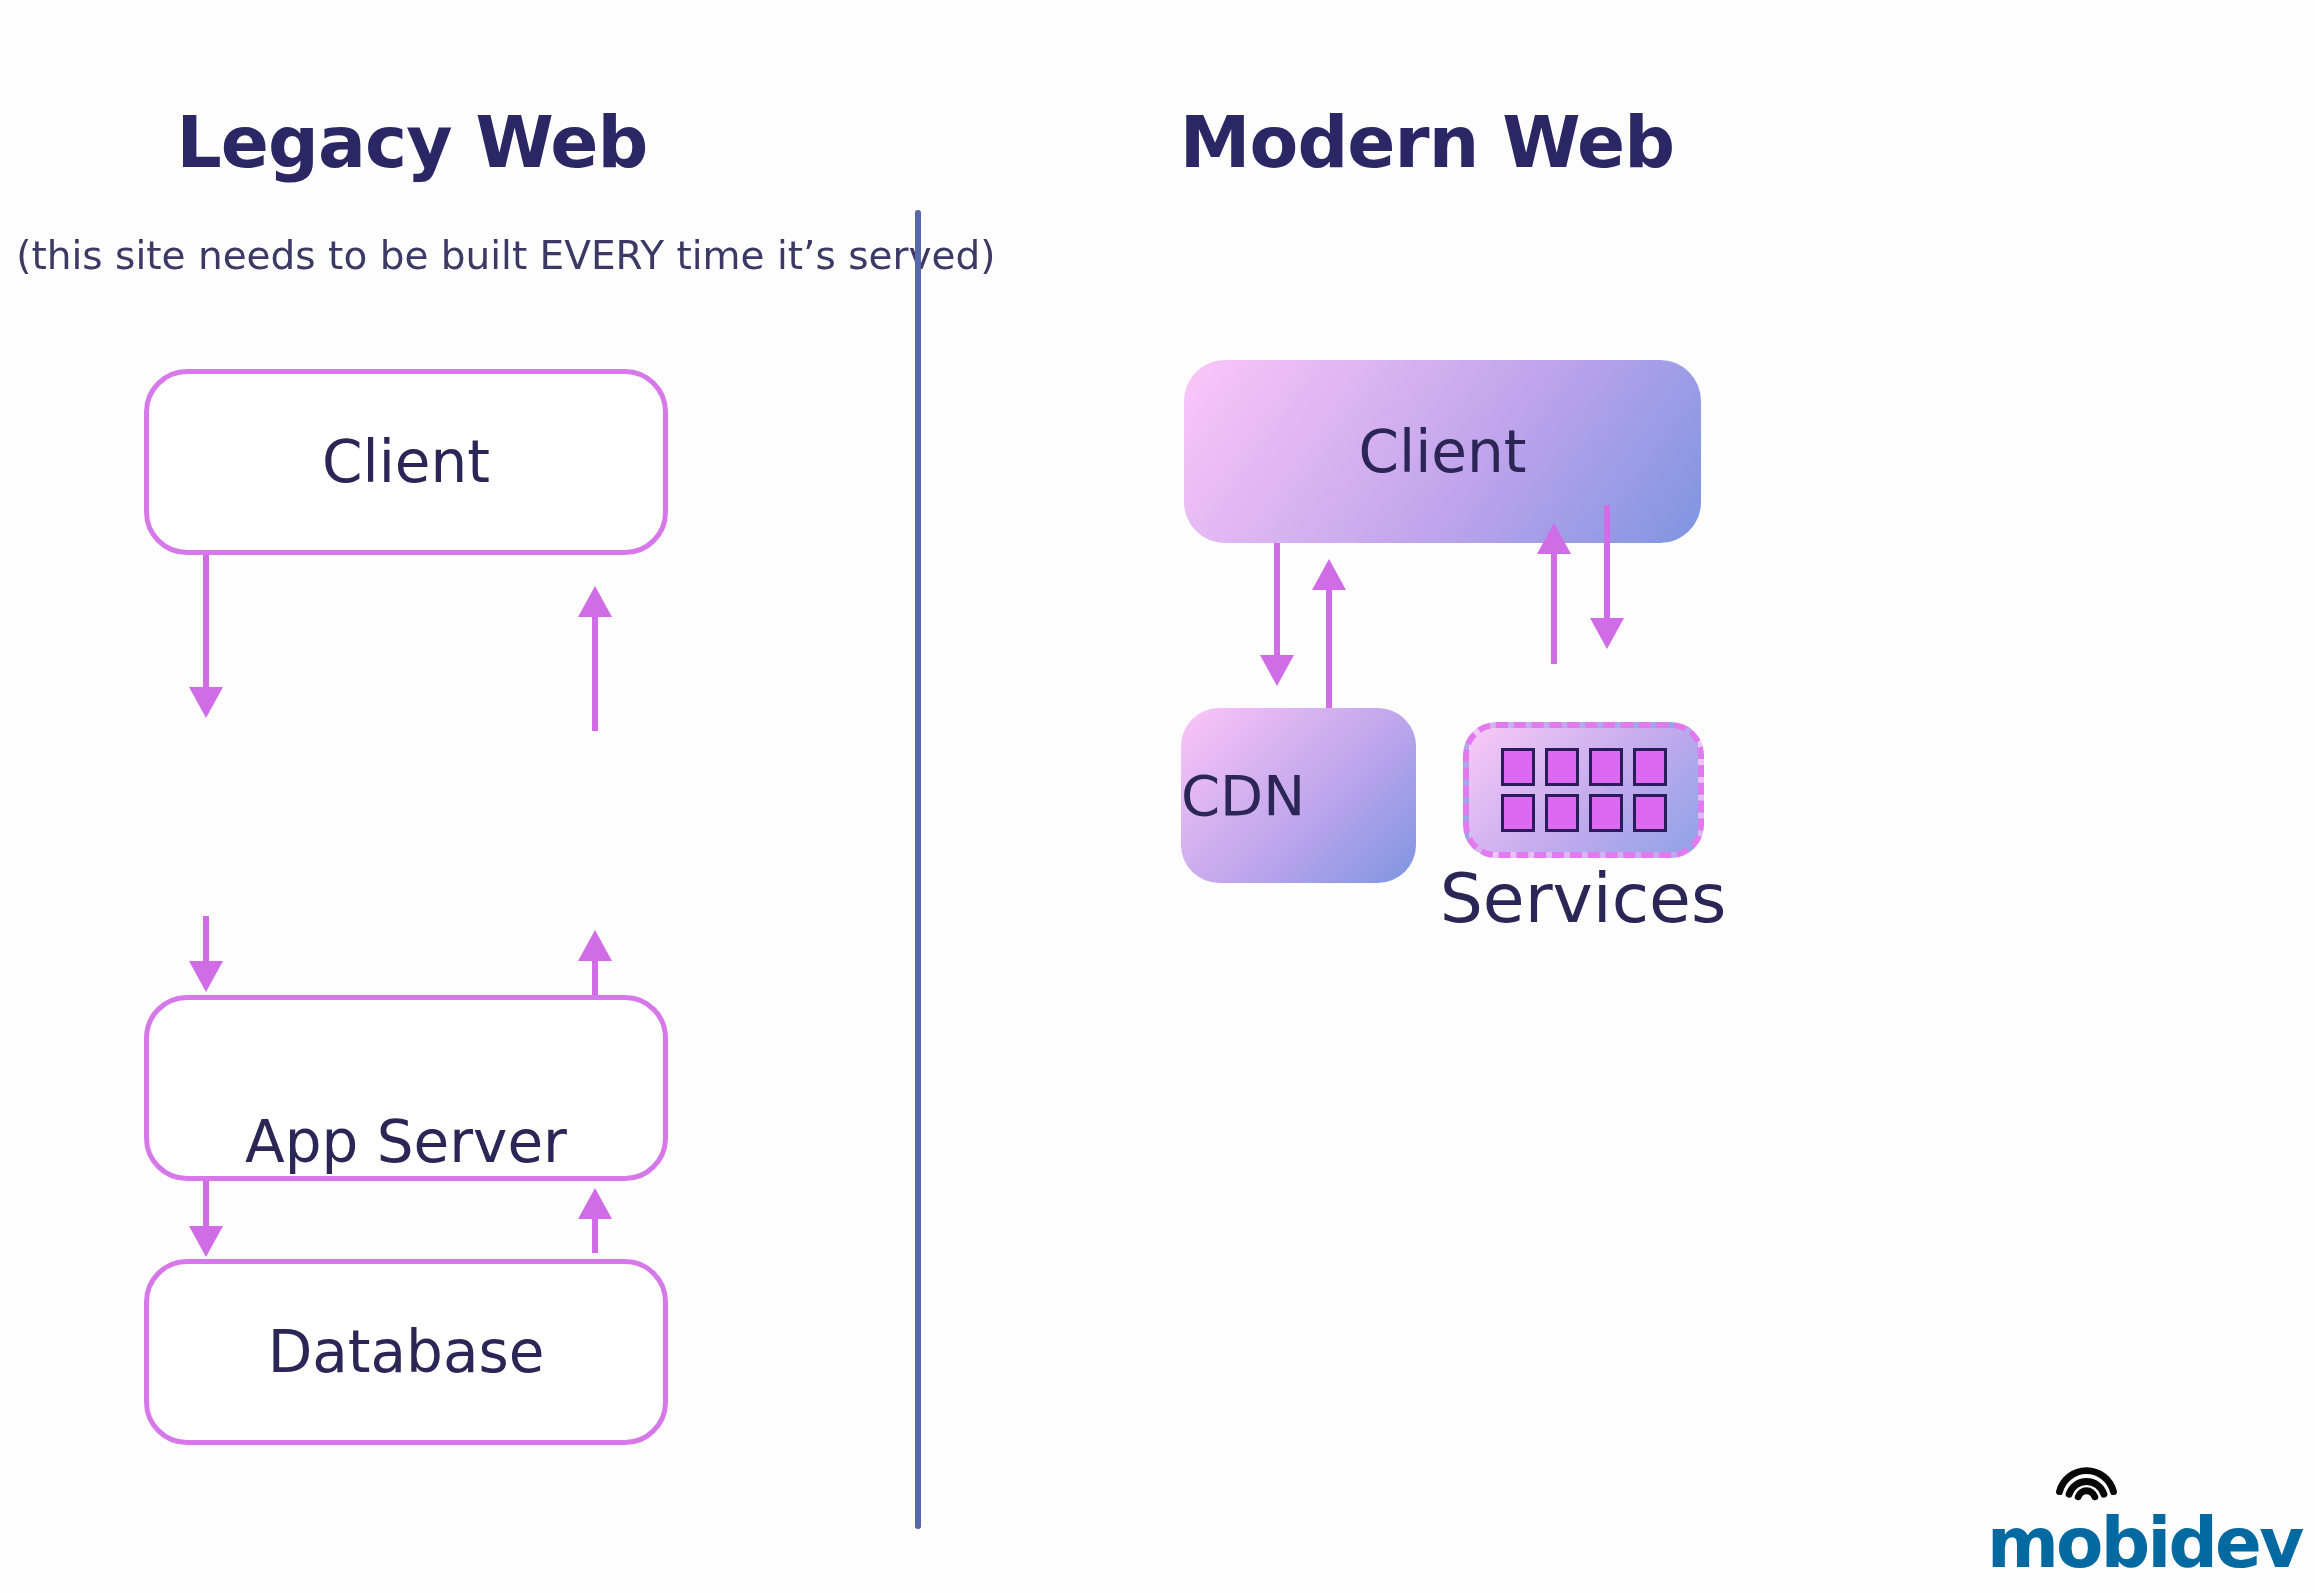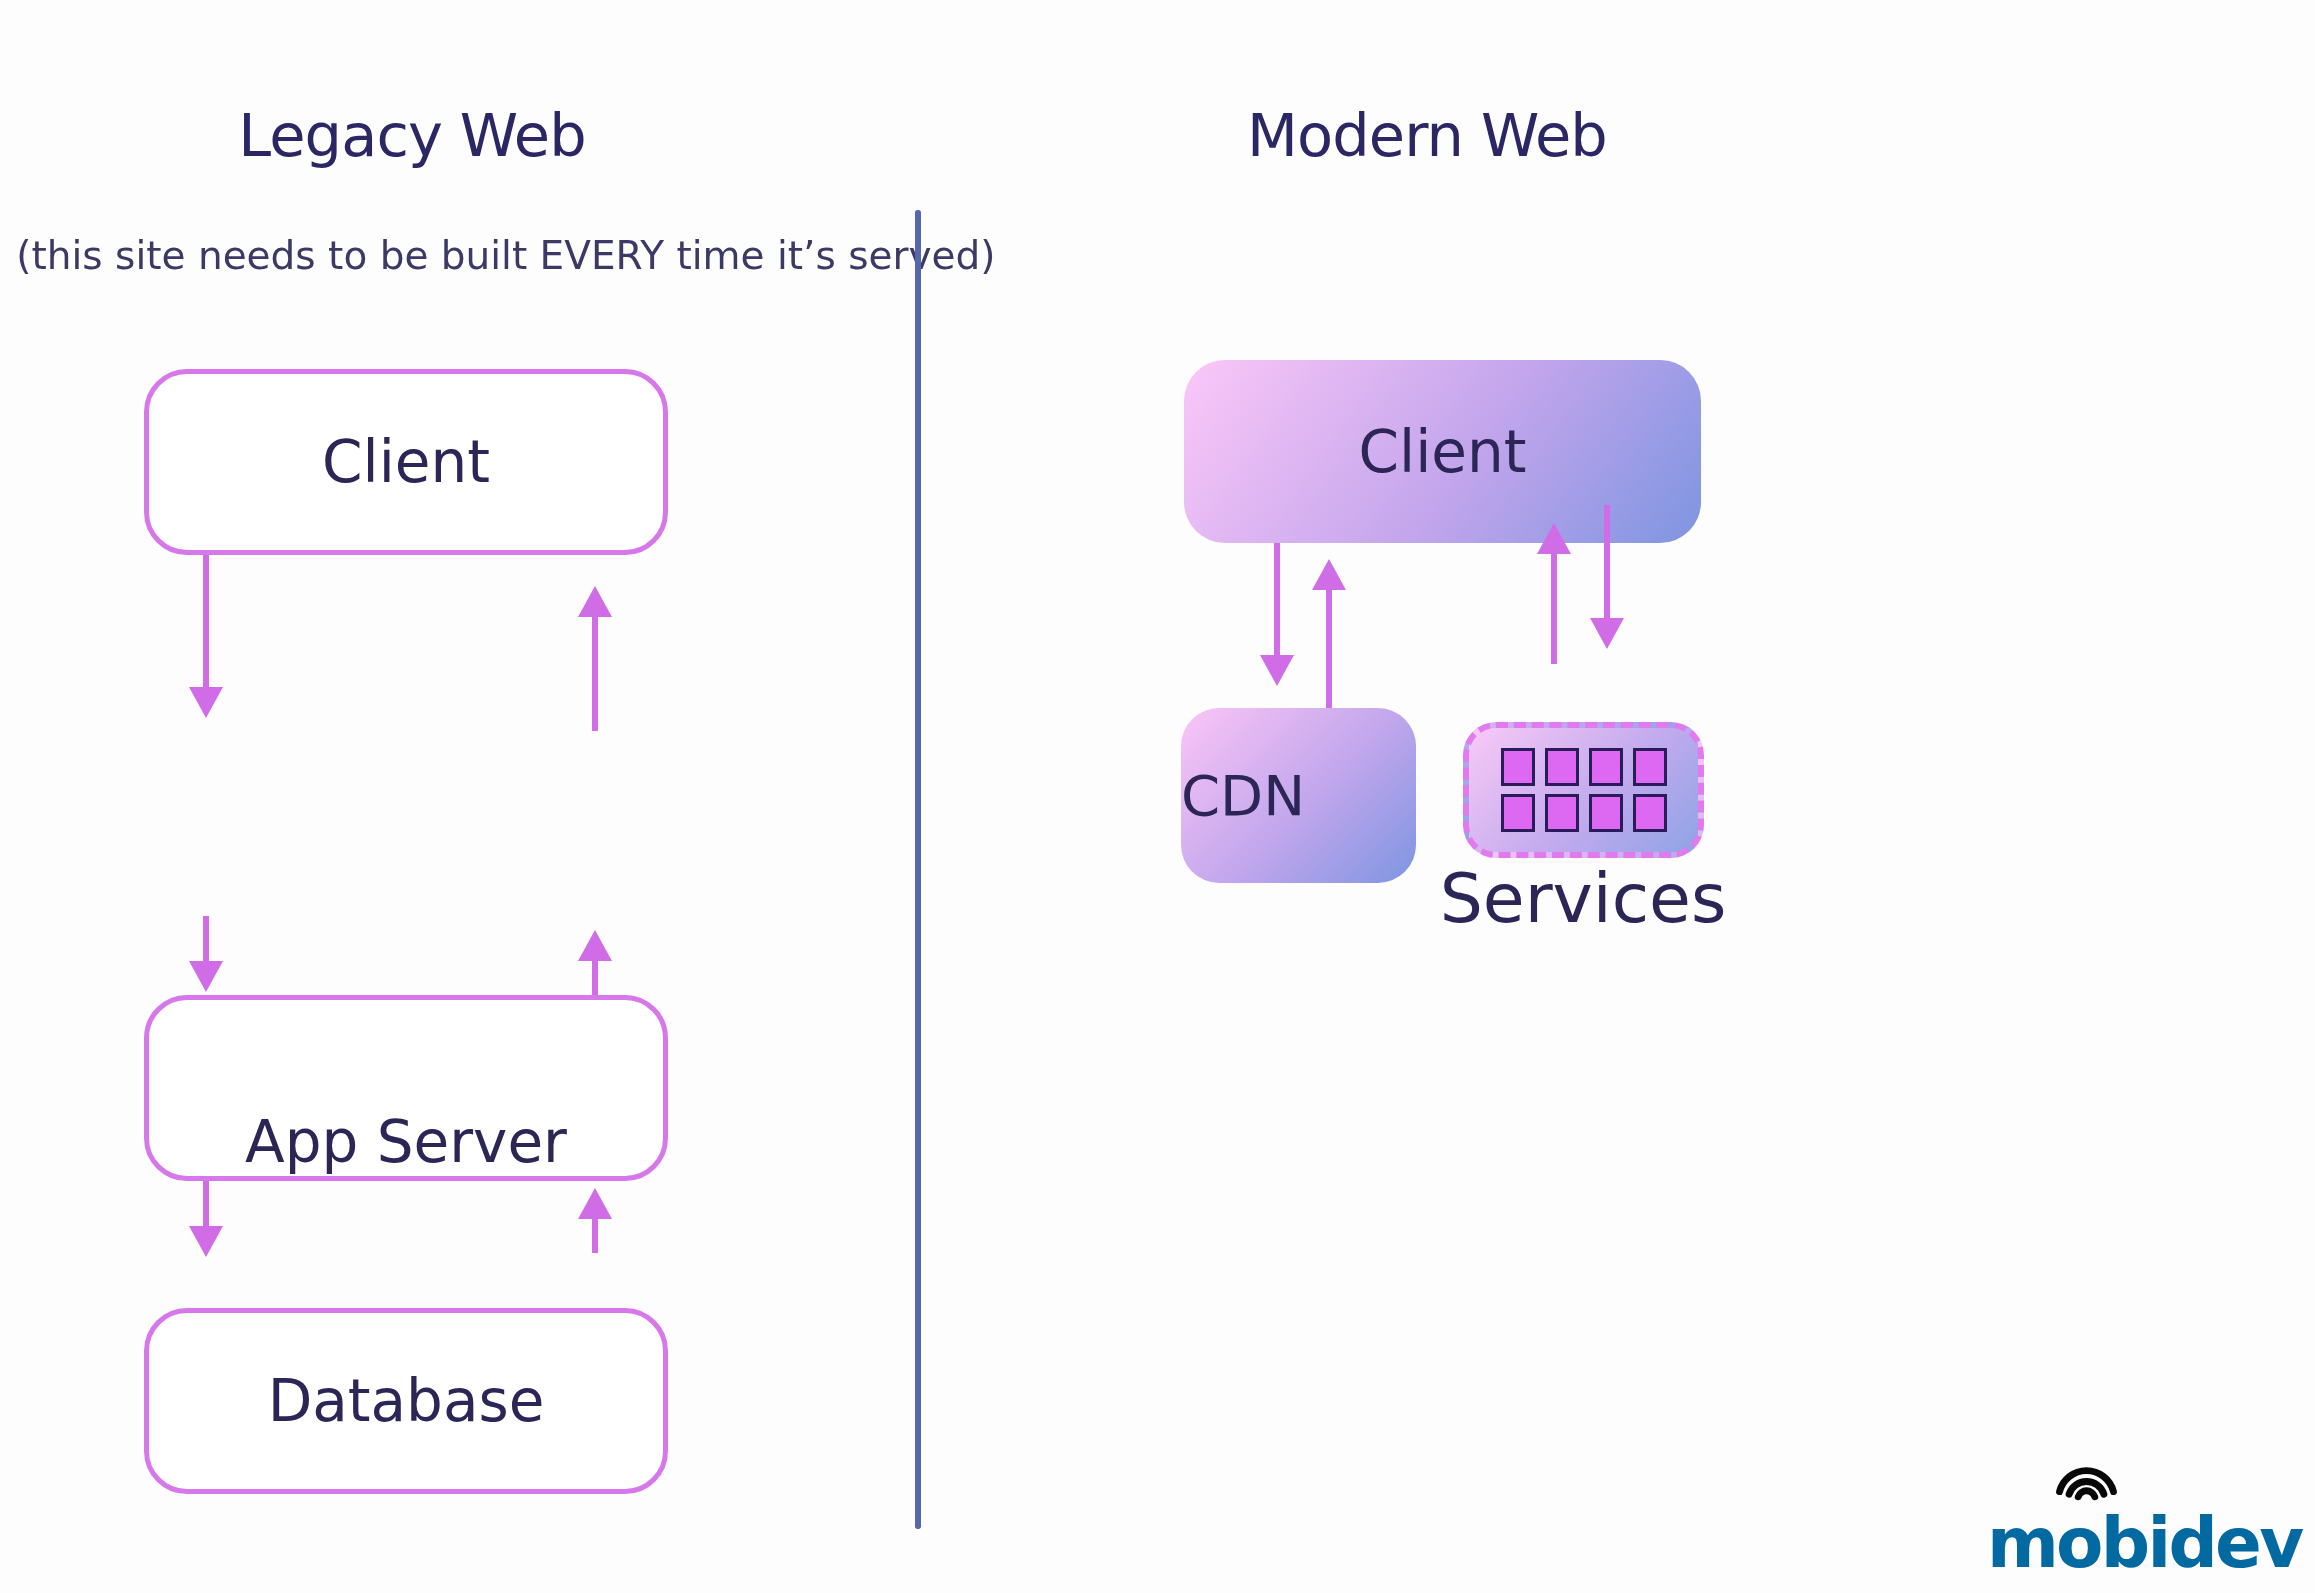--- a/index.html
+++ b/index.html
@@ -8,21 +8,21 @@
     background:#fdfdfe;
     font-family:"DejaVu Sans","Liberation Sans",sans-serif;
     position:relative;overflow:hidden;
   }
   .canvas{position:absolute;inset:0;}
 
   
   .col-title{
     position:absolute;top:101px;
     transform:translateX(-50%);
-    font-size:59px;font-weight:400;color:#2b2664;
+    font-size:71px;font-weight:700;color:#2b2664;
     white-space:nowrap;letter-spacing:-0.9px;
   }
   .legacy-title{left:412px;}
   .modern-title{left:1427px;}
   .subtitle{
     position:absolute;left:16.3px;top:233px;
     font-size:39px;font-weight:400;color:#3c3964;
     white-space:nowrap;
   }
 
@@ -37,21 +37,21 @@
     position:absolute;left:144px;width:524px;height:186px;
     background:#ffffff;
     border:5.4px solid #d678ea;border-radius:43px;
     display:flex;align-items:center;justify-content:center;
     box-sizing:border-box;
   }
   .lbox .node-label{font-size:58px;color:#2b2656;}
   .lbox-client  {top:369px;}
   .lbox-web     {top:731px;}
   .lbox-app     {top:995px;align-items:flex-end;}
-  .lbox-database{top:1308px;justify-content:center;}
+  .lbox-database{top:1259px;justify-content:center;}
 
   
   .mbox-client{
     position:absolute;left:1184px;top:360px;width:517px;height:183px;
     background:linear-gradient(125deg,#fbc7f8 0%,#c2a5ec 55%,#7e95e1 100%);
     border-radius:41px;
     display:flex;align-items:center;justify-content:center;
   }
   .mbox-client .node-label{font-size:58px;color:#2b2656;}
 

